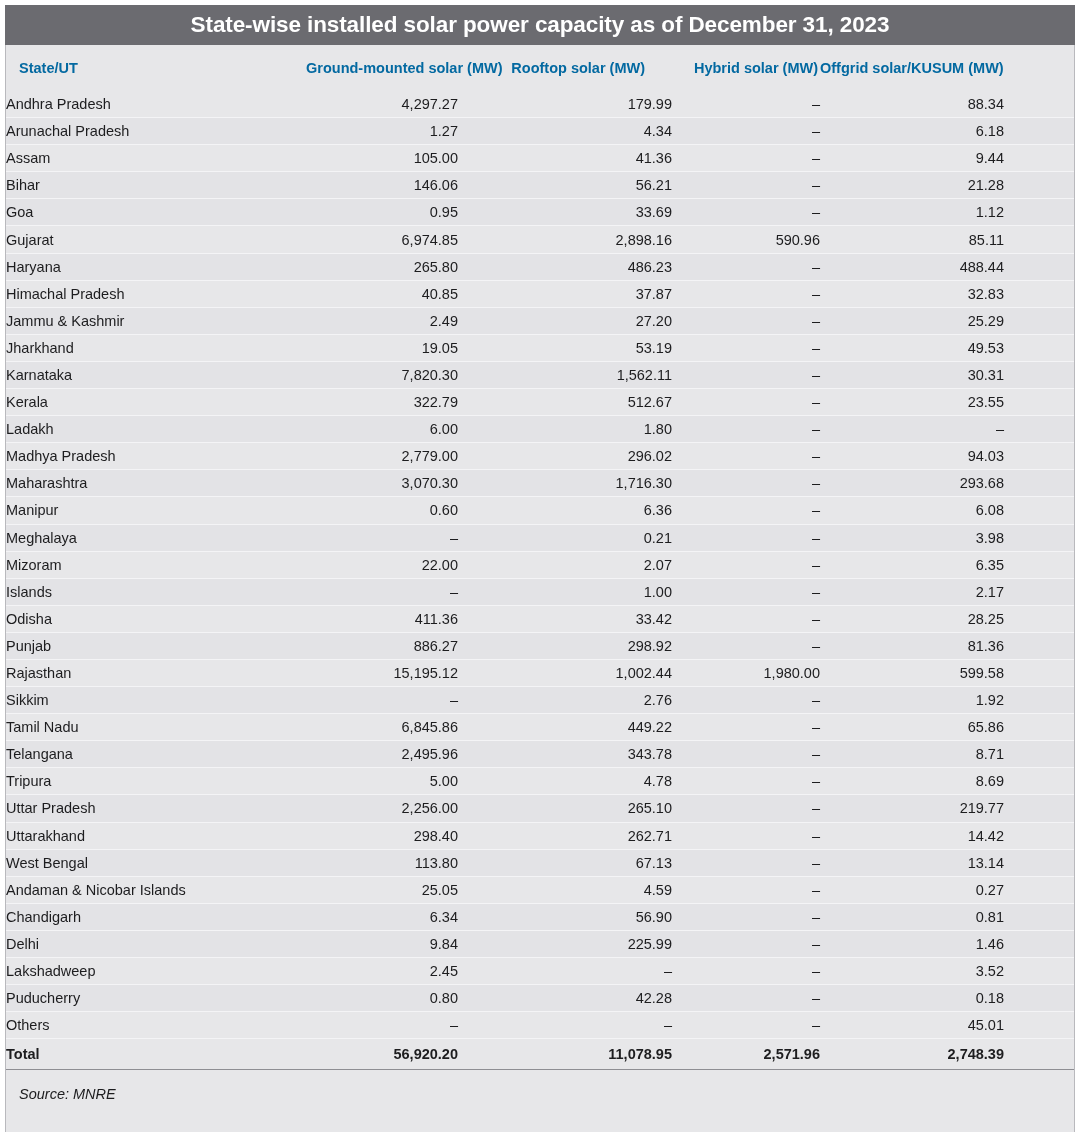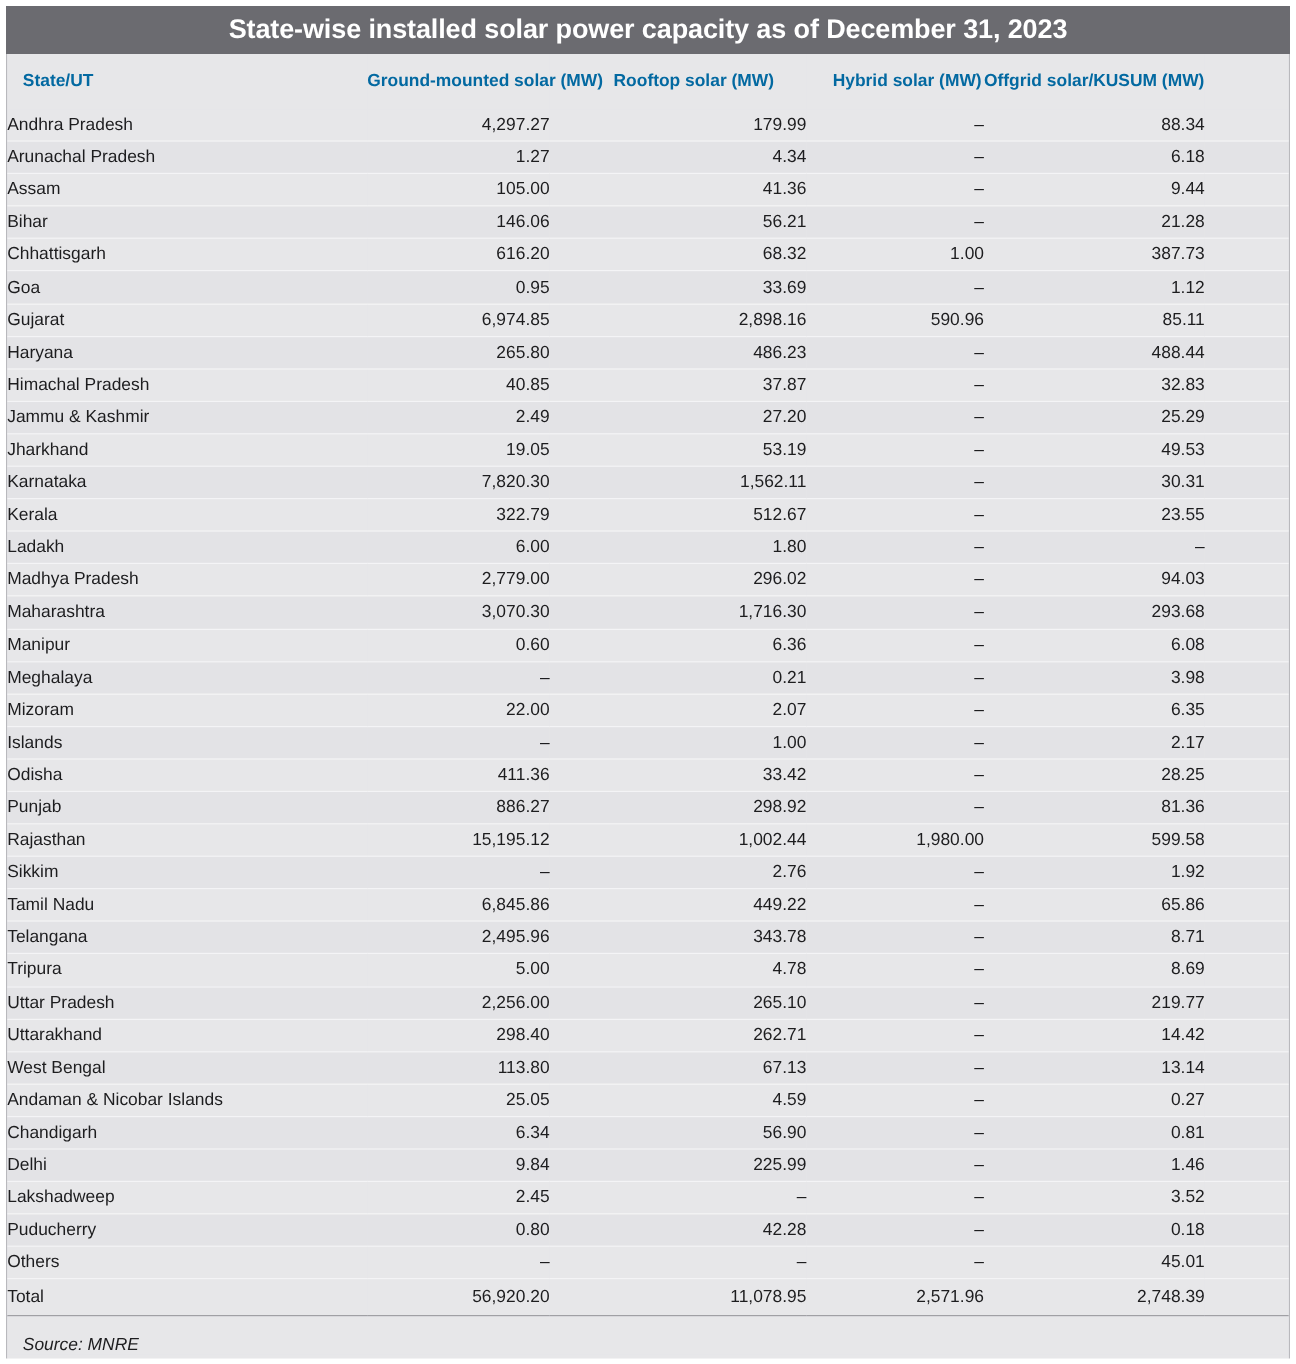--- a/index.html
+++ b/index.html
@@ -112,21 +112,21 @@
     padding-right: 0;
     white-space: nowrap;
   }
   td.t-ground  { padding-right: 10px; }
   td.t-rooftop { padding-right: 59px; }
   td.t-hybrid  { padding-right: 25px; }
   td.t-offgrid { padding-right: 55px; }
 
   
   tr.total-row > td {
-    font-weight: normal;
+    font-weight: bold;
     height: 30px;
     vertical-align: middle;
     padding: 0;
     background: #e7e7e9;
     border-top: 1.6px solid #8e8e93;
     border-bottom: 1.6px solid #8e8e93;
   }
 
   
   .source-note {
@@ -203,28 +203,20 @@
               <td></td>
             </tr>
             <tr class="data-row alt">
               <td class="t-state">Bihar</td>
               <td class="t-num t-ground">146.06</td>
               <td class="t-num t-rooftop">56.21</td>
               <td class="t-num t-hybrid">–</td>
               <td class="t-num t-offgrid">21.28</td>
               <td></td>
             </tr>
-            <tr class="data-row">
-              <td class="t-state">Chhattisgarh</td>
-              <td class="t-num t-ground">616.20</td>
-              <td class="t-num t-rooftop">68.32</td>
-              <td class="t-num t-hybrid">1.00</td>
-              <td class="t-num t-offgrid">387.73</td>
-              <td></td>
-            </tr>
             <tr class="data-row alt">
               <td class="t-state">Goa</td>
               <td class="t-num t-ground">0.95</td>
               <td class="t-num t-rooftop">33.69</td>
               <td class="t-num t-hybrid">–</td>
               <td class="t-num t-offgrid">1.12</td>
               <td></td>
             </tr>
             <tr class="data-row">
               <td class="t-state">Gujarat</td>

